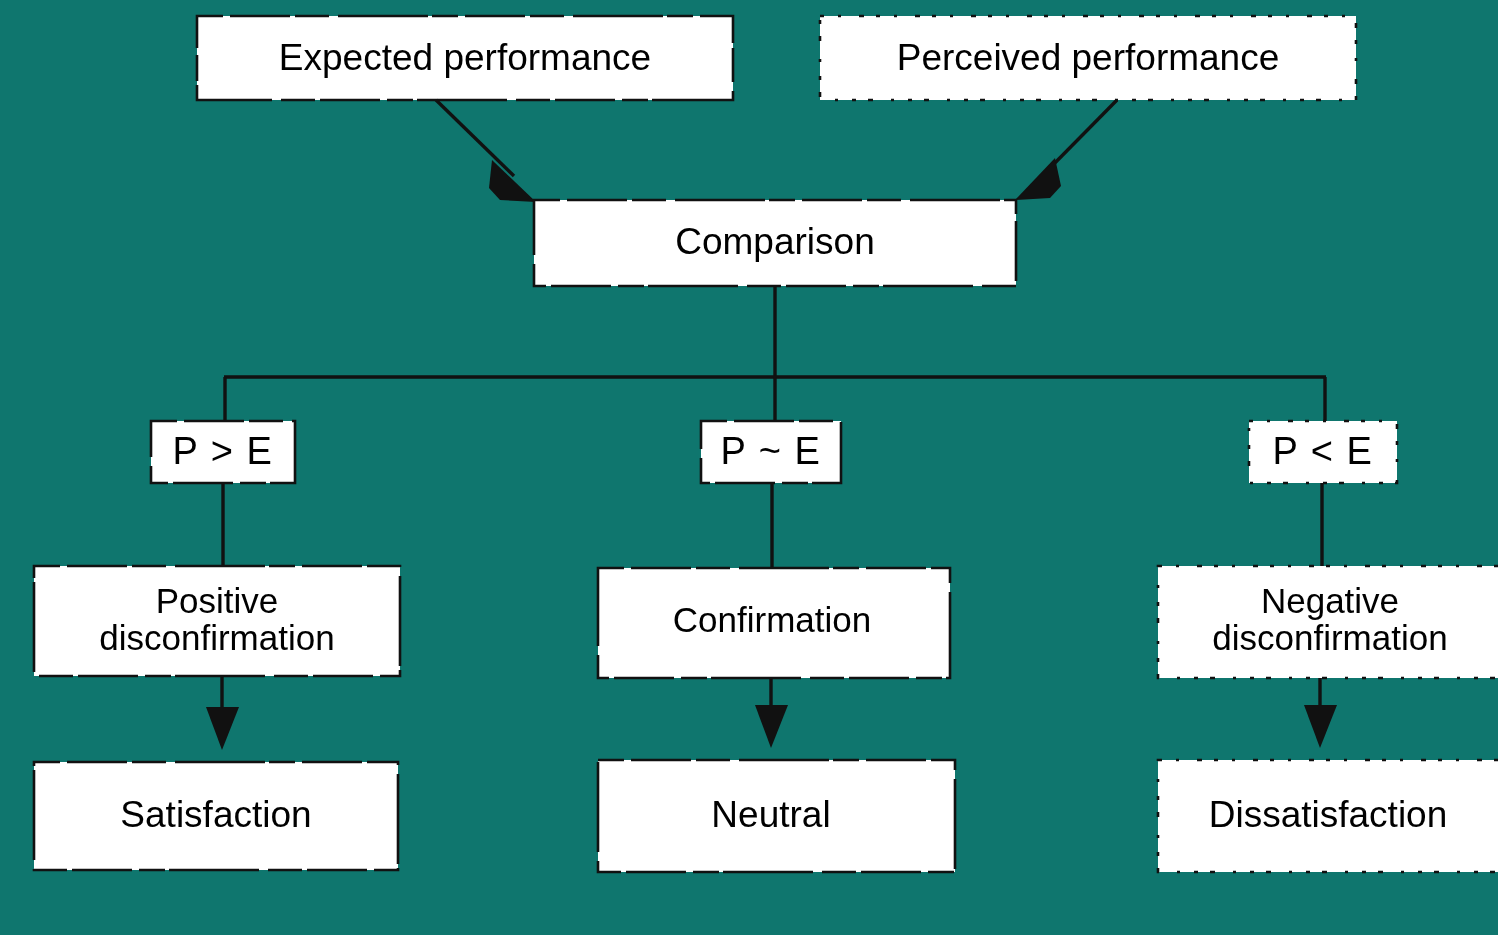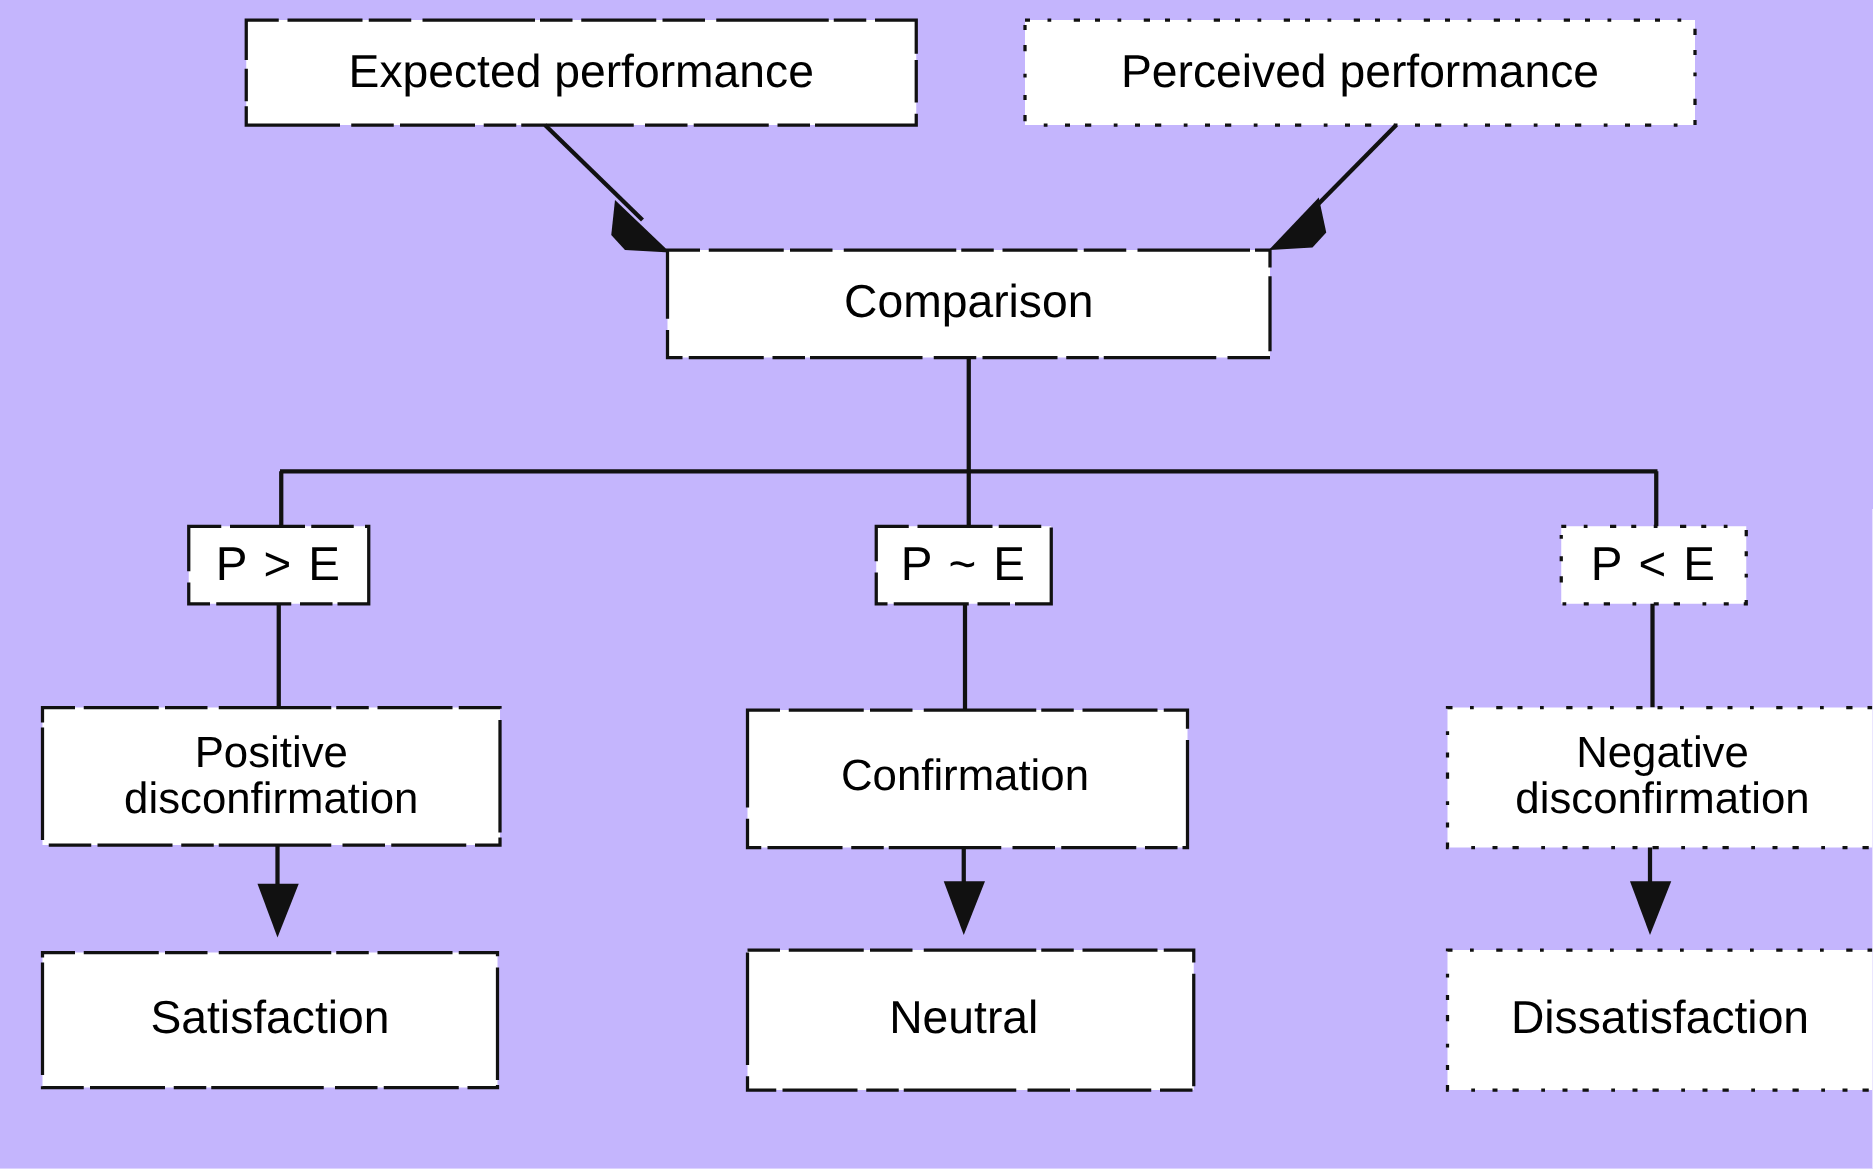--- a/index.html
+++ b/index.html
@@ -11,21 +11,21 @@
   body {
     font-family: "Liberation Sans", sans-serif;
     width: 1498px;
     height: 935px;
     overflow: hidden;
   }
   #diagram-root {
     position: relative;
     width: 1498px;
     height: 935px;
-    background: #c4b5fd;
+    background: #0f766e;
   }
   svg.flow-canvas {
     position: absolute;
     top: 0;
     left: 0;
     width: 1498px;
     height: 935px;
     display: block;
   }
   .node-box {

